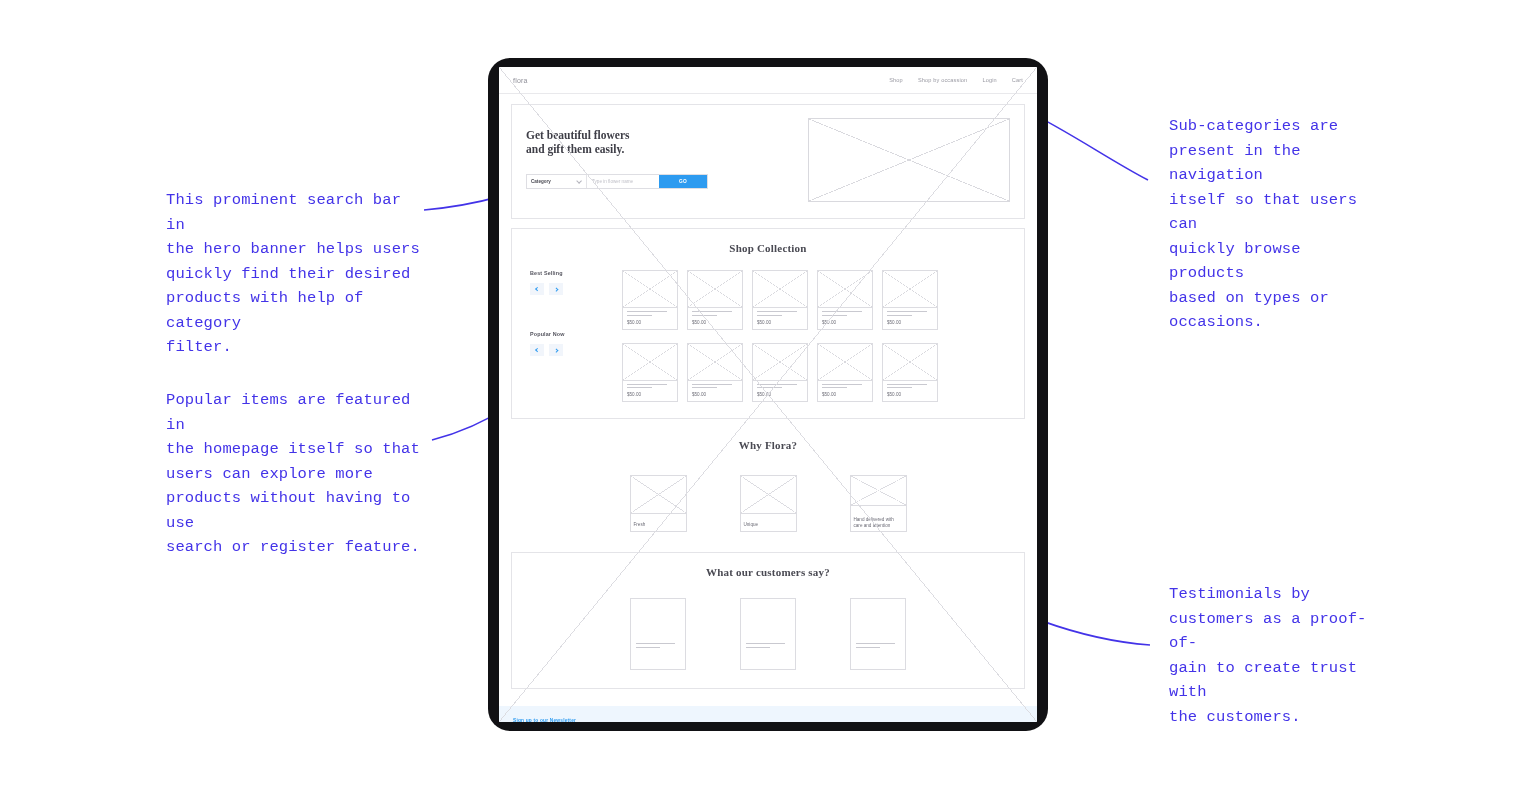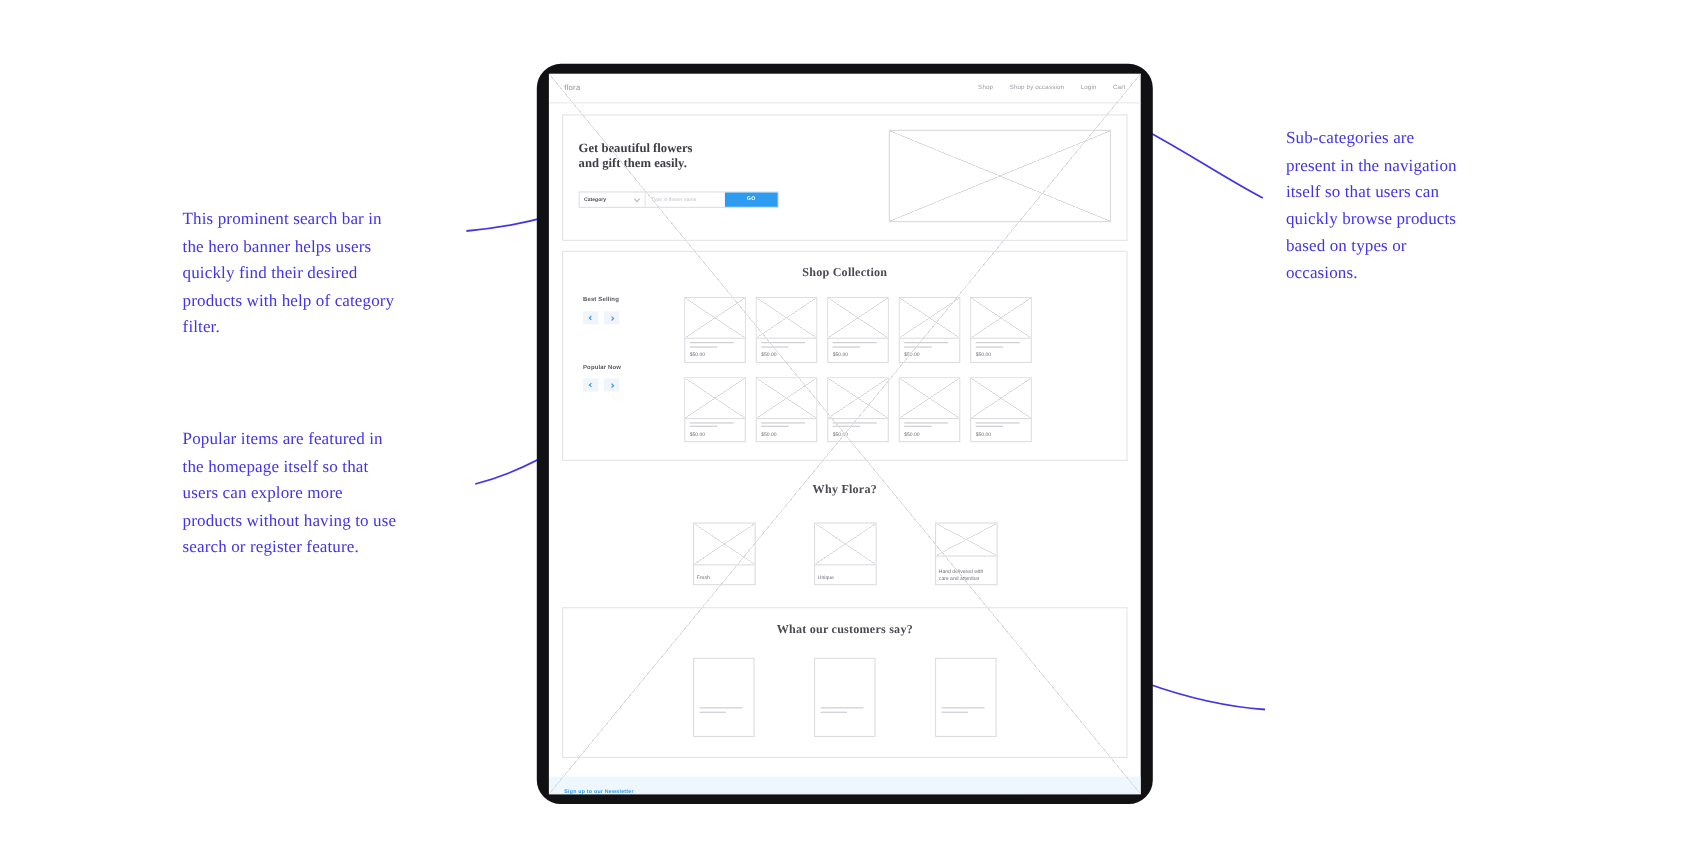--- a/index.html
+++ b/index.html
@@ -8,21 +8,21 @@
     background: #ffffff;
     font-family: "Liberation Sans", sans-serif;
     overflow: hidden;
   }
   #stage { position: relative; width: 1536px; height: 785px; }
 
   
   .annot {
     position: absolute;
     color: #4333e8;
-    font-family: Liberation Serif, serif;
+    font-family: Liberation Mono, monospace;
     font-size: 15.5px;
     line-height: 24.5px;
     letter-spacing: .1px;
     white-space: pre-line;
   }
   .arrow-svg { position: absolute; left: 0; top: 0; width: 1536px; height: 785px; pointer-events: none; }
 
   
   #tablet {
     position: absolute;
@@ -184,20 +184,24 @@
 the hero banner helps users
 quickly find their desired
 products with help of category
 filter.</div>
   <div class="annot" style="left:1169px; top:114px; width:210px;">Sub-categories are
 present in the navigation
 itself so that users can
 quickly browse products
 based on types or
 occasions.</div>
+  <div class="annot" style="left:1169px; top:582px; width:215px;">Testimonials by
+customers as a proof-of-
+gain to create trust with
+the customers.</div>
 
   <div id="tablet">
     <div id="screen">
 
       <div class="site-header">
         <div class="logo">flora</div>
         <div class="nav">
           <div class="nav-item">Shop</div>
           <div class="nav-item">Shop by occassion</div>
           <div class="nav-item">Login</div>

